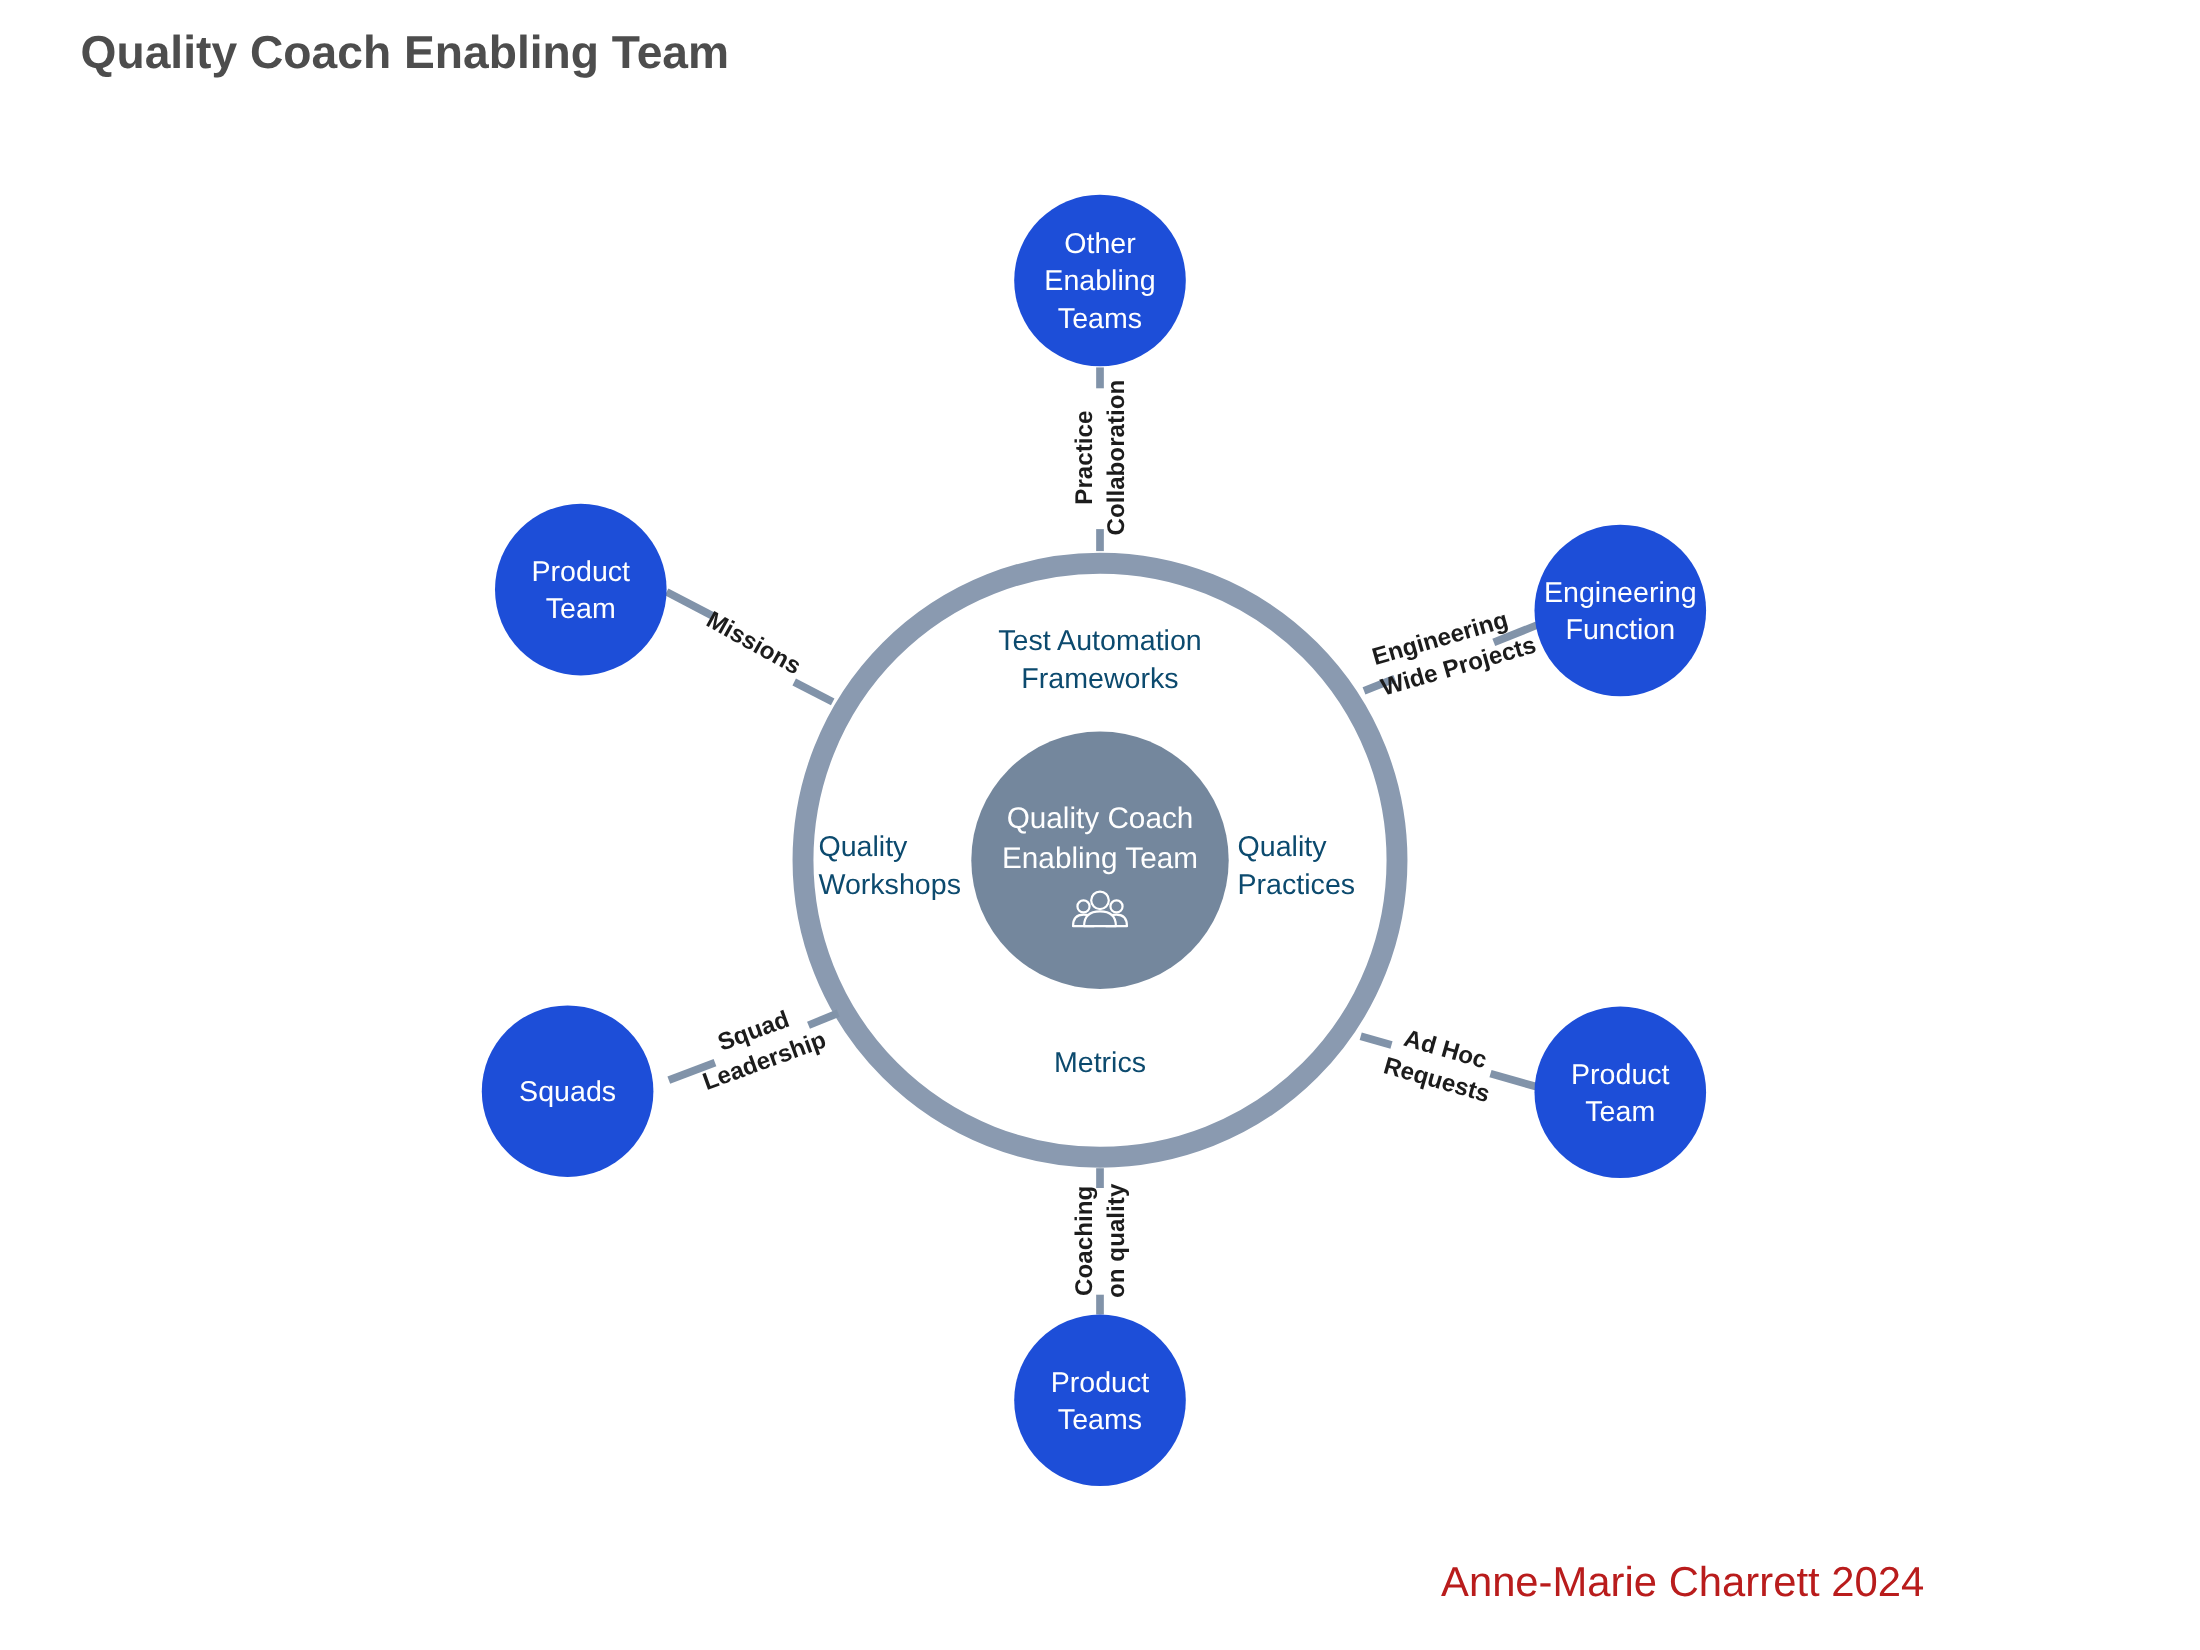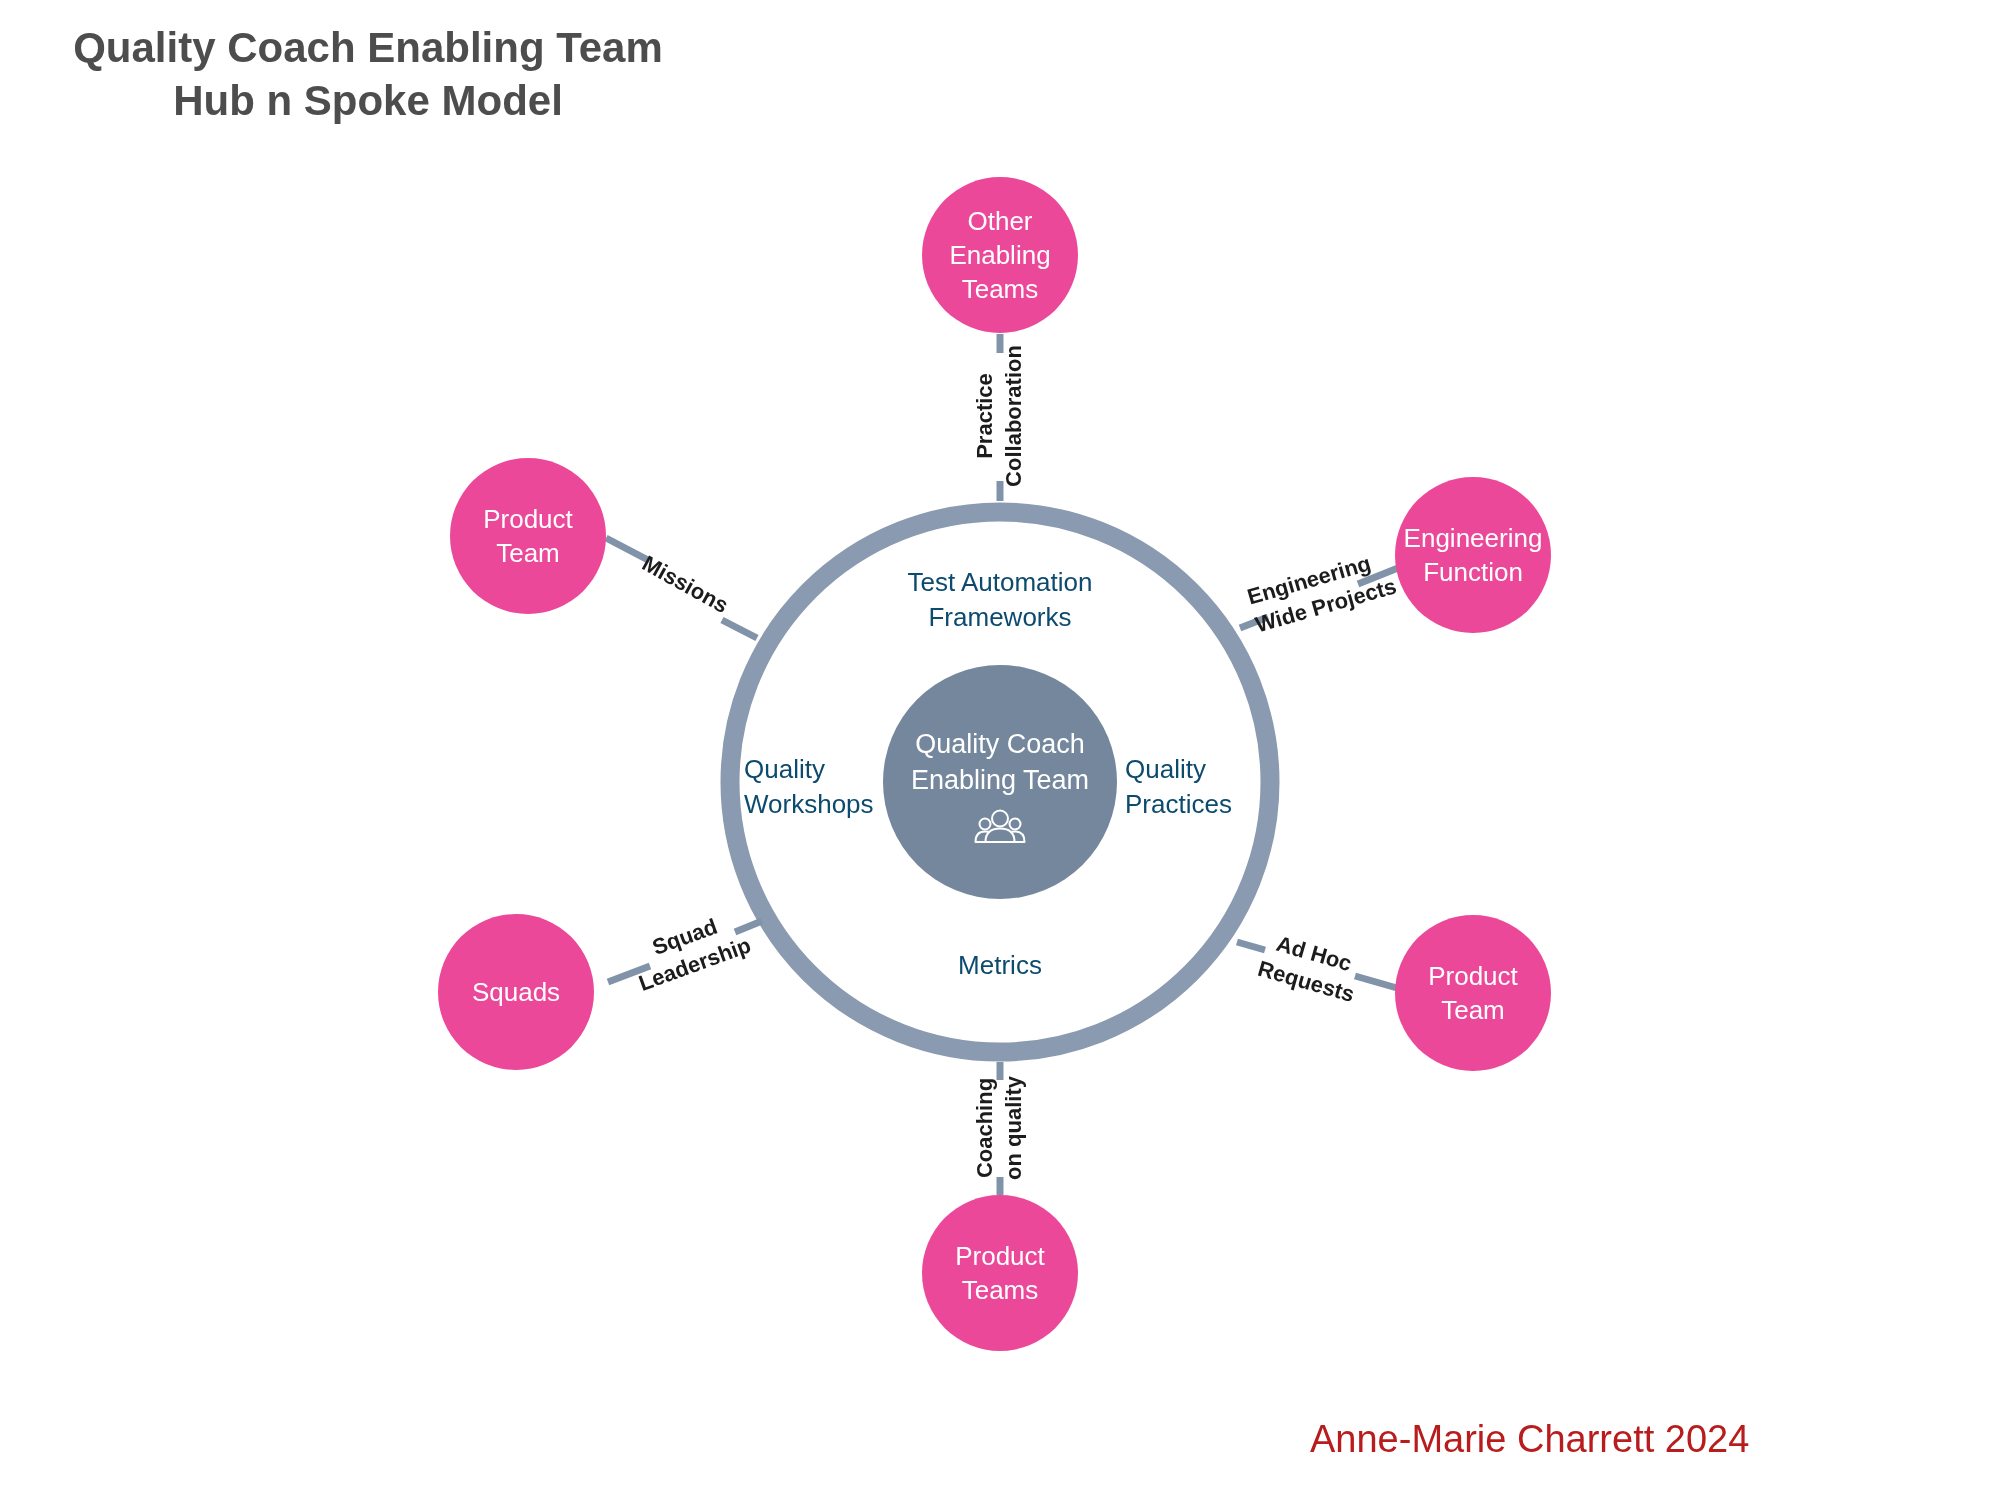--- a/index.html
+++ b/index.html
@@ -24,21 +24,21 @@
     left:883px;top:665px;width:234px;height:234px;border-radius:50%;
     background:#74879d;display:flex;flex-direction:column;align-items:center;
     justify-content:center;padding-top:12px;box-sizing:border-box;gap:8px;
   }
   .hub-label{
     color:#ffffff;font-size:27px;line-height:1.32;text-align:center;
   }
 
   
   .node{
-    width:156px;height:156px;border-radius:50%;background:#ec4899;
+    width:156px;height:156px;border-radius:50%;background:#1d4ed8;
     display:flex;align-items:center;justify-content:center;
     color:#ffffff;font-size:26px;line-height:1.32;text-align:center;
   }
   .node-top{left:922px;top:177px;}
   .node-ul{left:450px;top:458px;}
   .node-ur{left:1395px;top:477px;}
   .node-ll{left:438px;top:914px;}
   .node-lr{left:1395px;top:915px;}
   .node-bot{left:922px;top:1195px;}
 
@@ -63,21 +63,20 @@
   
   .credit{left:1310px;top:1418px;font-size:38px;color:#b91c1c;}
 </style>
 </head>
 <body>
 
 <div class="canvas">
 
   <div class="abs title">
     <div>Quality Coach Enabling Team</div>
-    <div>Hub n Spoke Model</div>
   </div>
 
   <svg class="abs layer" viewBox="0 0 2000 1500">
     <circle cx="1000" cy="782" r="270" fill="none" stroke="#8a9ab0" stroke-width="19"></circle>
     <g stroke="#8193a9" stroke-width="7">
 
       <line x1="1000" y1="334" x2="1000" y2="353"></line>
       <line x1="1000" y1="481" x2="1000" y2="501"></line>
 
       <line x1="606" y1="538" x2="648" y2="560"></line>

